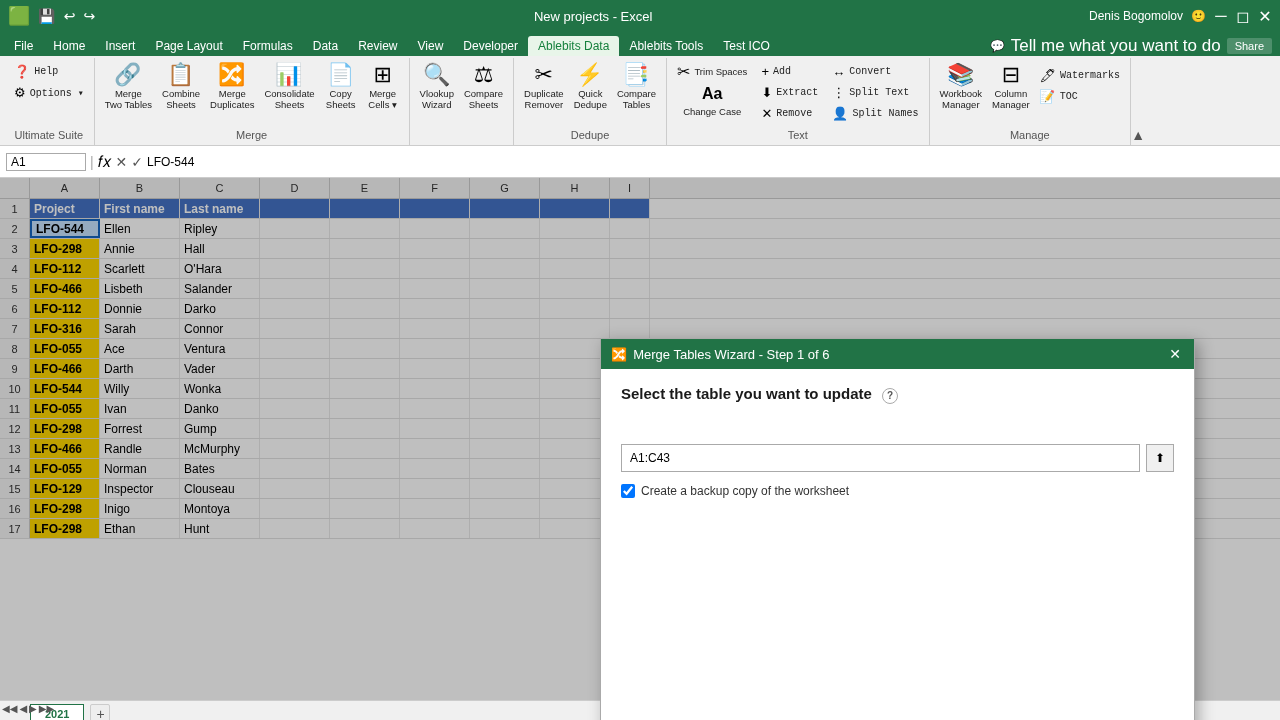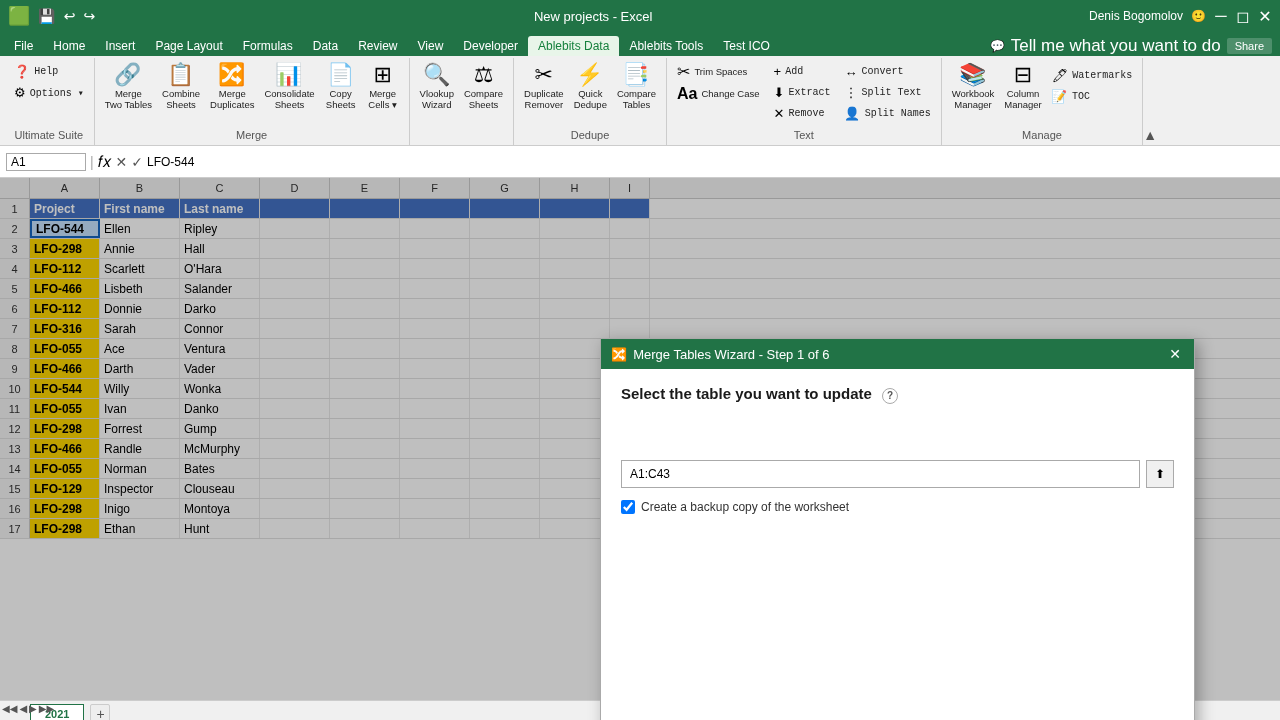--- a/index.html
+++ b/index.html
@@ -271,21 +271,20 @@
       color: white;
     }
     .dialog-body {
       padding: 16px 20px;
       min-height: 420px;
     }
     .dialog-title-text {
       font-size: 15px;
       font-weight: 600;
       color: #1a1a1a;
-      margin-bottom: 16px;
     }
     .dialog-section-label {
       font-size: 12px;
       color: #444;
       margin-bottom: 6px;
     }
     .dialog-input-row {
       display: flex;
       align-items: center;
       gap: 6px;
@@ -441,21 +440,21 @@
     <div class="ribbon-group-label">Dedupe</div>
   </div>
 
   <div class="ribbon-group">
     <div class="ribbon-group-items" style="gap:6px;">
       <div style="display:flex;flex-direction:column;gap:2px;">
         <div class="ribbon-btn" style="flex-direction:row;min-width:70px;gap:4px;">
           <span class="icon" style="font-size:16px;">✂</span>
           <span class="label">Trim Spaces</span>
         </div>
-        <div class="ribbon-btn" style="flex-direction:row;min-width:70px;gap:4px;">
+        <div class="ribbon-btn" style="flex-direction:column;min-width:70px;gap:4px;">
           <span class="icon" style="font-size:16px;font-weight:bold;">Aa</span>
           <span class="label">Change Case</span>
         </div>
       </div>
       <div style="display:flex;flex-direction:column;gap:2px;">
         <div class="ribbon-btn-small">
             <span class="icon">+</span>
             <span class="label">Add</span>
           </div>
         <div class="ribbon-btn-small">

